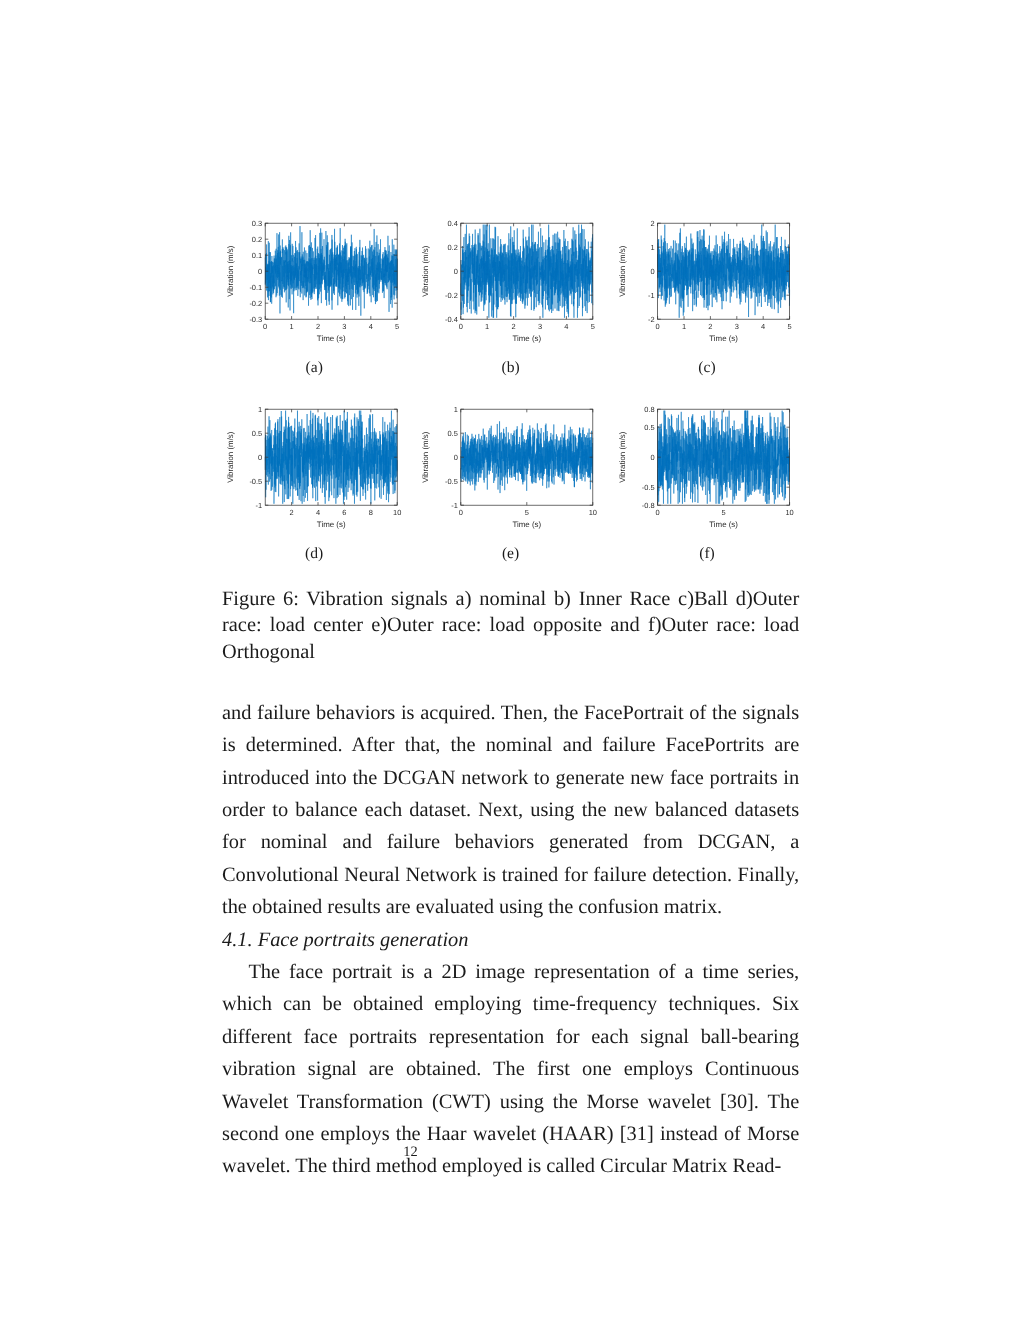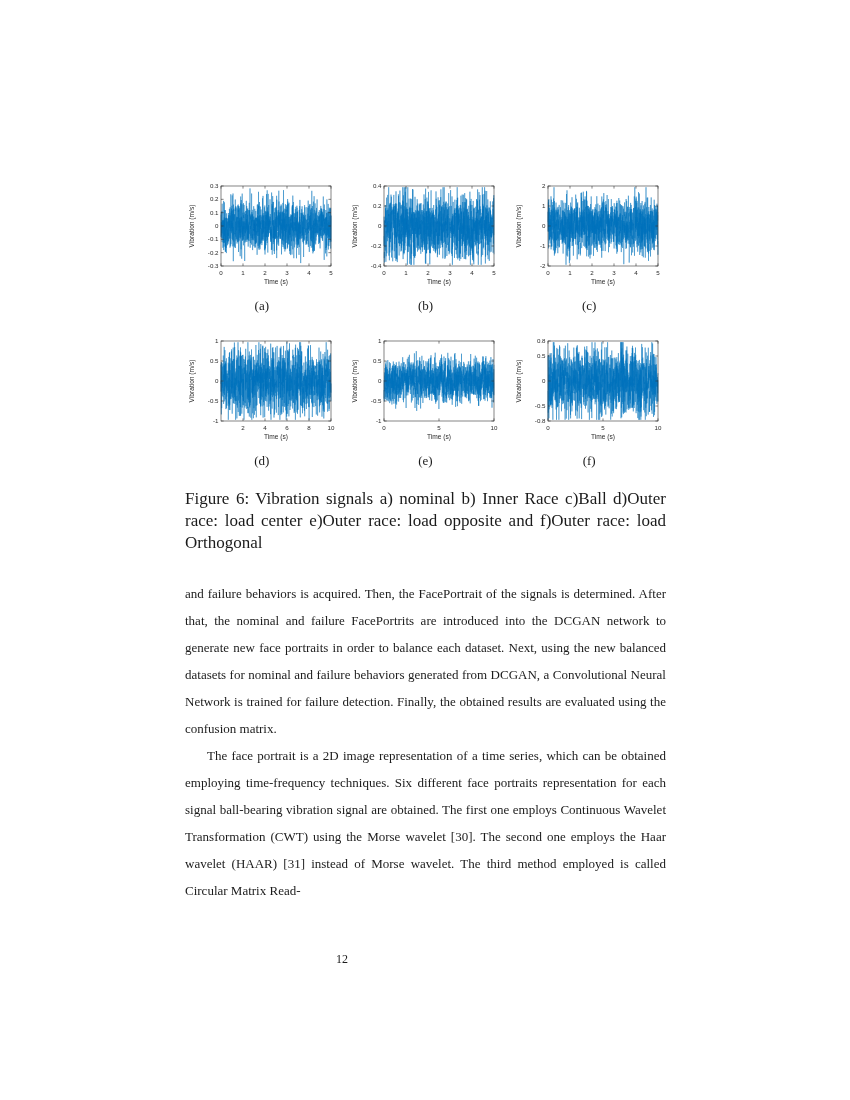--- a/index.html
+++ b/index.html
@@ -14,21 +14,21 @@
     column-gap: 10px; row-gap: 22px;
   }
   .chart-cell { display: flex; flex-direction: column; align-items: center; }
   .subplot-label { font-size: 13px; line-height: 15px; margin-top: 6px; color: #1b1b1b; }
 
   .figure-caption {
     margin: 20px 0 0 0; font-size: 17px; line-height: 22px;
     text-align: justify; color: #1b1b1b;
   }
 
-  .body-text { margin-top: 26px; font-size: 13px; line-height: 27px; text-align: justify; }
+  .body-text { margin-top: 26px; font-size: 17px; line-height: 27px; text-align: justify; }
   .body-text p { margin: 0; }
   .para-indent { text-indent: 22px; }
   .section-heading { font-style: italic; }
 
   .page-number {
     position: absolute; left: 0; top: 952px; width: 684px;
     text-align: center; font-size: 12px; color: #1b1b1b;
   }
 
   svg text { font-family: "Liberation Sans", sans-serif; fill: #2b2b2b; }
@@ -300,18 +300,19 @@
             </g>
           </svg>
           <div class="subplot-label">(f)</div>
         </div>
       </div>
     <p class="figure-caption">Figure 6: Vibration signals a) nominal b) Inner Race c)Ball d)Outer race: load center e)Outer race: load opposite and f)Outer race: load Orthogonal</p>
   </div>
 
   <div class="body-text">
     <p>and failure behaviors is acquired. Then, the FacePortrait of the signals is determined. After that, the nominal and failure FacePortrits are introduced into the DCGAN network to generate new face portraits in order to balance each dataset. Next, using the new balanced datasets for nominal and failure behaviors generated from DCGAN, a Convolutional Neural Network is trained for failure detection. Finally, the obtained results are evaluated using the confusion matrix.</p>
+    <p class="section-heading">4.1. Face portraits generation</p>
     <p class="para-indent">The face portrait is a 2D image representation of a time series, which can be obtained employing time-frequency techniques. Six different face portraits representation for each signal ball-bearing vibration signal are obtained. The first one employs Continuous Wavelet Transformation (CWT) using the Morse wavelet [30]. The second one employs the Haar wavelet (HAAR) [31] instead of Morse wavelet. The third method employed is called Circular Matrix Read-</p>
   </div>
 
 </div>
 
 <div class="page-number">12</div>
 
 </body></html>

